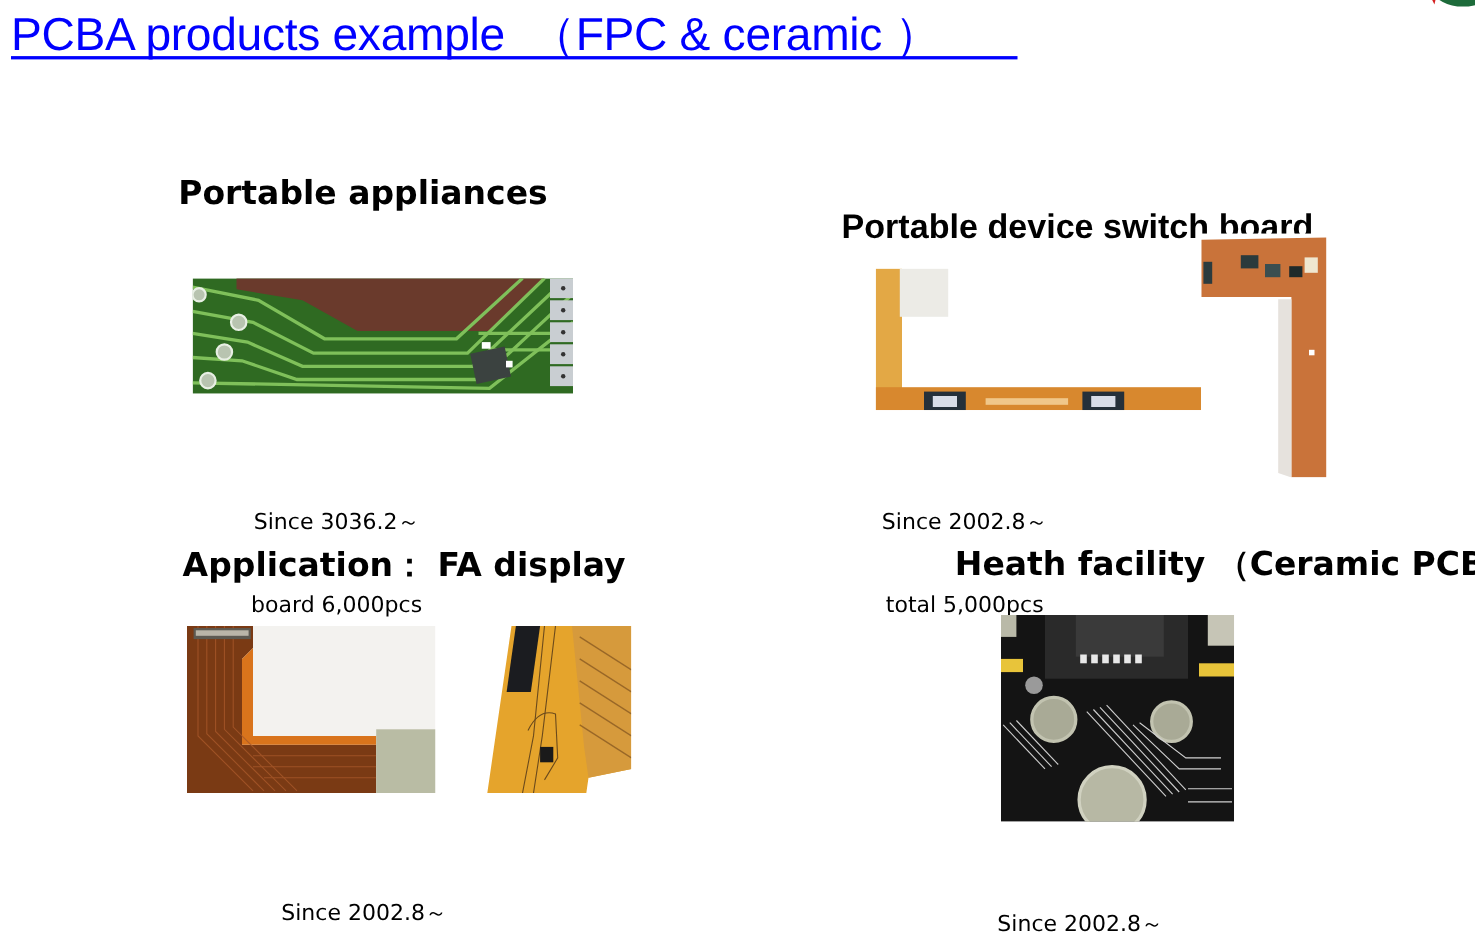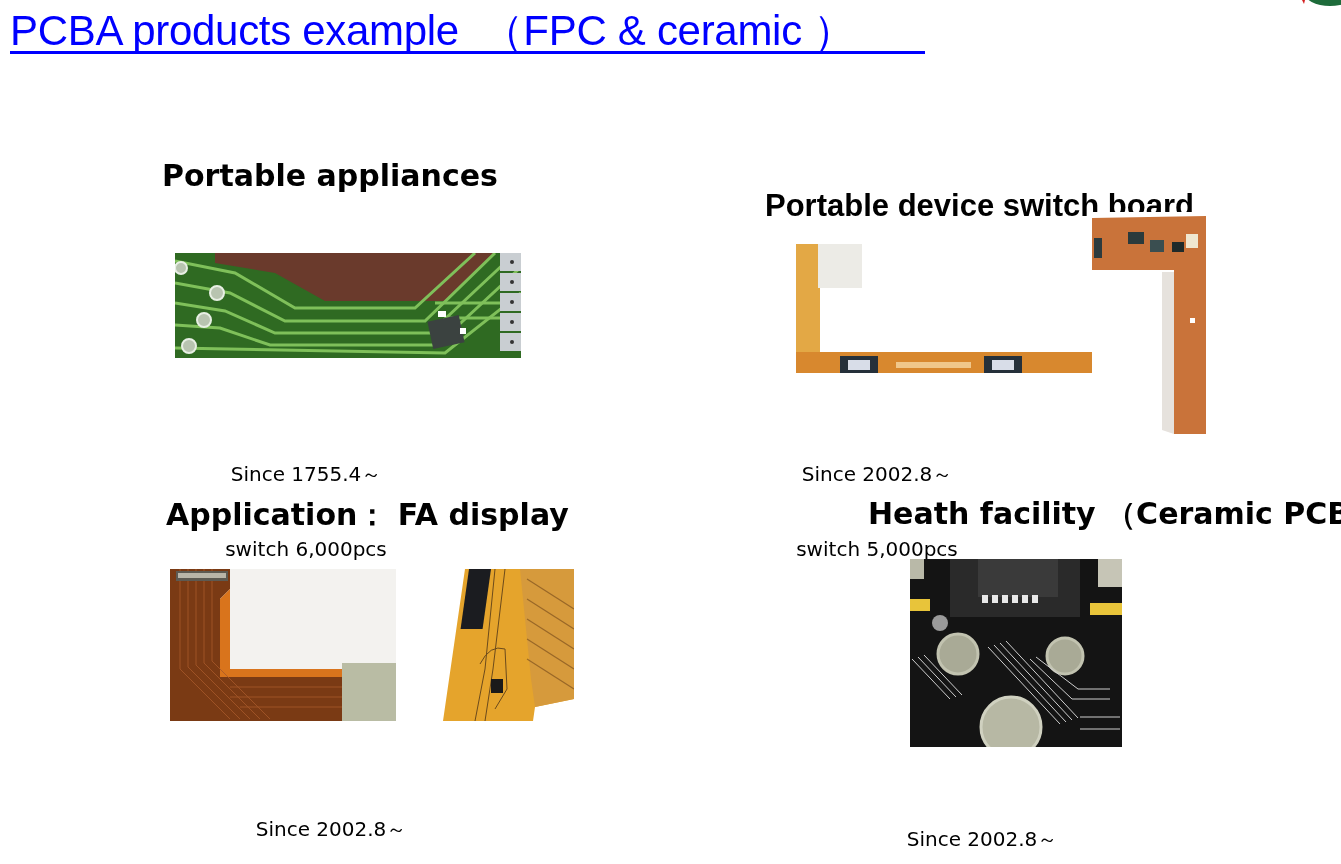--- a/index.html
+++ b/index.html
@@ -61,22 +61,22 @@
         <circle cx="337" cy="49" r="2"></circle>
         <circle cx="337" cy="69" r="2"></circle>
         <circle cx="337" cy="89" r="2"></circle>
     </g>
     <rect x="255" y="65" width="32" height="28" fill="#3b4240" transform="rotate(-12 271 79)"></rect>
     <rect x="263" y="58" width="8" height="6" fill="#fff"></rect>
     <rect x="285" y="75" width="6" height="6" fill="#fff"></rect>
   </svg>
 </div>
 <div class="caption" style="left:208px; top:412px; width:196px;">
-  <div>Since 1755.4～</div>
-  <div>switch 6,000pcs</div>
+  <div>Since 3036.2～</div>
+  <div>board 6,000pcs</div>
 </div>
 
 <div class="heading arial" style="left:765px; top:156px;margin-top:32px;">Portable device switch board</div>
 <div class="photo" style="left:796px; top:244px; width:296px; height:129px;">
   <svg width="296" height="129" viewBox="0 0 296 129">
     <rect width="296" height="129" fill="#ffffff"></rect>
     <rect x="0" y="0" width="24" height="129" fill="#e3a845"></rect>
     <rect x="22" y="0" width="44" height="44" fill="#ecebe6"></rect>
     <rect x="0" y="108" width="296" height="21" fill="#d8882e"></rect>
     <rect x="44" y="112" width="38" height="17" fill="#25303a"></rect>
@@ -94,21 +94,21 @@
     <rect x="2" y="26" width="8" height="20" fill="#2c3b3e"></rect>
     <rect x="36" y="20" width="16" height="12" fill="#2a3a3c"></rect>
     <rect x="58" y="28" width="14" height="12" fill="#3a4e50"></rect>
     <rect x="80" y="30" width="12" height="10" fill="#1f2a2a"></rect>
     <rect x="94" y="22" width="12" height="14" fill="#efe7d0"></rect>
     <rect x="98" y="106" width="5" height="5" fill="#ffffff"></rect>
   </svg>
 </div>
 <div class="caption" style="left:779px; top:412px; width:196px;">
   <div>Since 2002.8～</div>
-  <div>switch 5,000pcs</div>
+  <div>total 5,000pcs</div>
 </div>
 
 <div class="heading" style="left:166px; top:497px;">Application： FA display</div>
 <div class="photo" style="left:170px; top:569px; width:226px; height:152px;">
   <svg width="226" height="152" viewBox="0 0 226 152">
     <rect width="226" height="152" fill="#f3f2ef"></rect>
     <path d="M0 0 L60 0 L60 20 L50 30 L50 108 L172 108 L172 152 L0 152 Z" fill="#7a3a14"></path>
     <path d="M50 30 L60 20 L60 100 L172 100 L172 108 L50 108 Z" fill="#d9741c"></path>
     <g stroke="#a8582a" stroke-width="1" fill="none" opacity="0.8">
       <path d="M10 0 L10 100 L60 150"></path>

